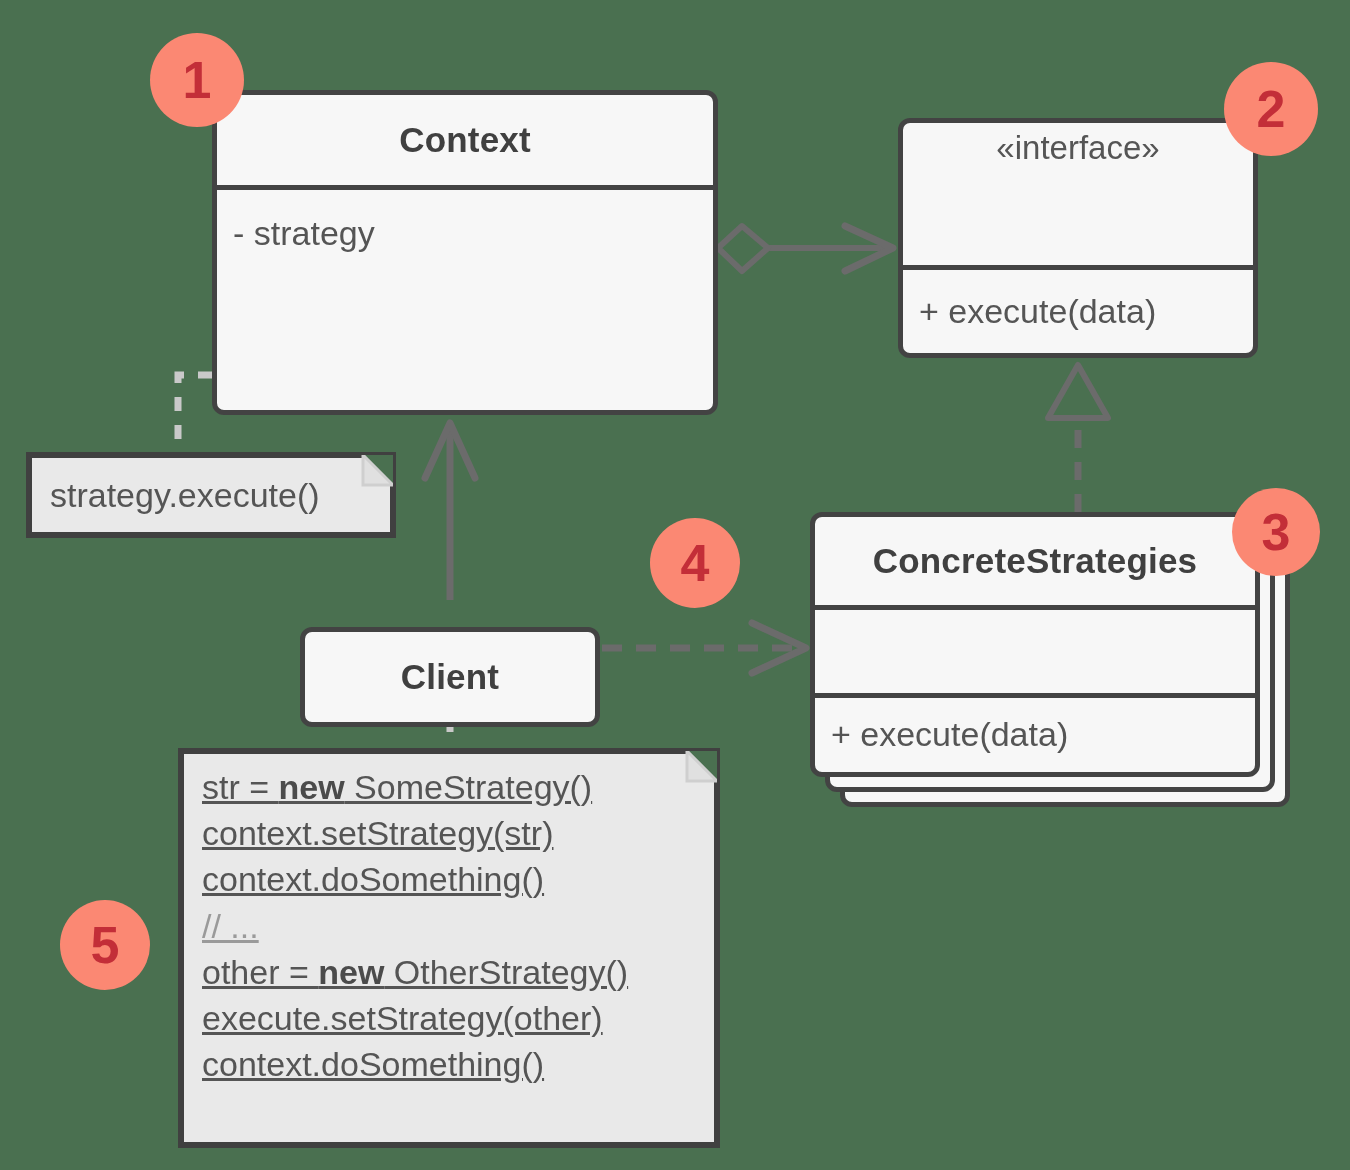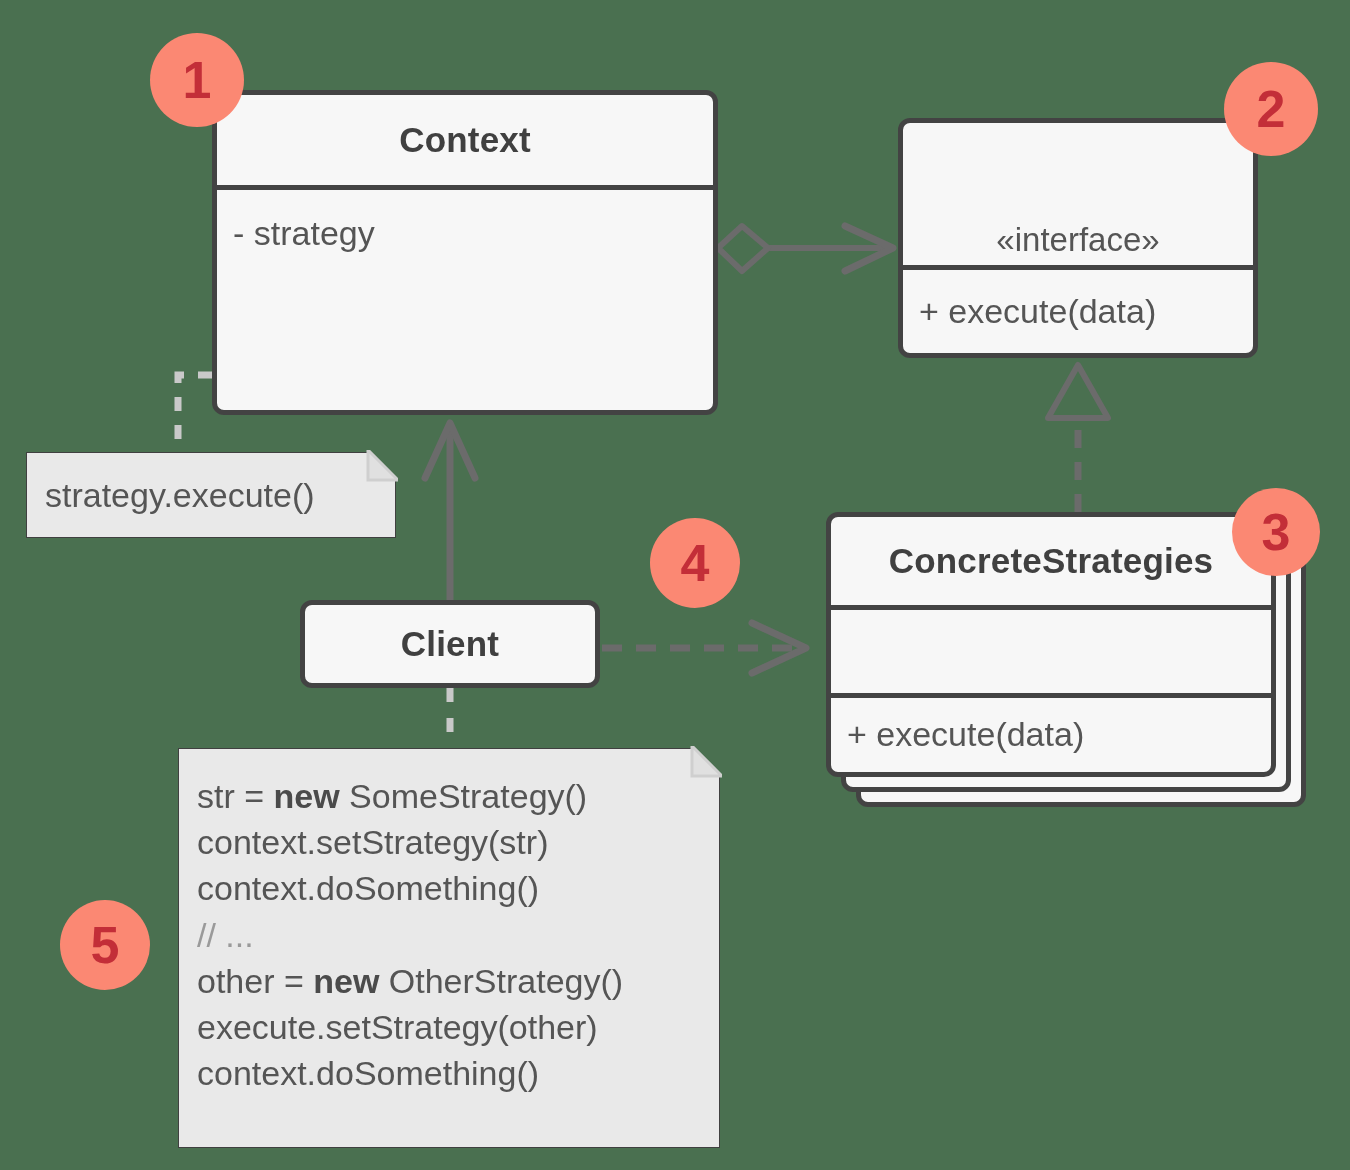--- a/index.html
+++ b/index.html
@@ -73,32 +73,32 @@
   }
 
   
   #box-context { left: 212px; top: 90px; width: 506px; height: 325px; }
   #box-context .r1 { height: 90px; }
   #box-context .r2 { height: 93px; }
   #box-context .r3 { flex: 1; }
 
   
   #box-strategy { left: 898px; top: 118px; width: 360px; height: 240px; }
-  #box-strategy .r1 { height: 142px; justify-content: flex-end; }
+  #box-strategy .r1 { height: 142px; justify-content: space-between; }
   #box-strategy .r2 { flex: 1; }
 
   
-  #box-client { left: 300px; top: 600px; width: 300px; height: 88px; }
+  #box-client { left: 300px; top: 627px; width: 300px; height: 100px; }
   #box-client .r1 { flex: 1; }
 
   
   #stack-concrete {
     position: absolute;
     left: 810px; top: 512px;
-    width: 426px; height: 265px; margin-left: 16px;
+    width: 426px; height: 265px;
   }
   .stack-back {
     position: absolute;
     background: #f7f7f7;
     border: 5px solid #434343;
     border-radius: 12px;
     box-sizing: border-box;
   }
   .stack-back.b1 { left: 15px; top: 15px; width: 450px; height: 265px; }
   .stack-back.b2 { left: 30px; top: 30px; width: 450px; height: 265px; }
@@ -107,23 +107,23 @@
     width: 450px; height: 265px;
   }
   #box-concrete .r1 { height: 88px; }
   #box-concrete .r2 { height: 88px; }
   #box-concrete .r3 { flex: 1; }
 
   
   .uml-note {
     position: absolute;
     background: #e9e9e9;
-    border: 1px solid #404040;
-    box-sizing: border-box;
-    padding: 24px 18px;
+    border: 6px solid #404040;
+    box-sizing: border-box;
+    padding: 10px 18px;
     color: #555;
     font-size: 34px;
     line-height: 1.36;
     white-space: nowrap;
   }
   .note-fold {
     position: absolute;
     right: -3px;
     top: -3px;
     width: 0; height: 0;
@@ -139,21 +139,21 @@
   }
   #note-exec {
     left: 26px; top: 452px;
     width: 370px; height: 86px;
     display: flex; align-items: center;
   }
   #note-code {
     left: 178px; top: 748px;
     width: 542px; height: 400px;
   }
-  .code-line { display: block; }
+  .code-line { display: block; text-decoration: underline; }
   .code-line b { font-weight: bold; color: #4b4b4b; }
   .code-comment { color: #9a9a9a; }
 
   
   .badge {
     position: absolute;
     border-radius: 50%;
     display: flex;
     align-items: center;
     justify-content: center;

